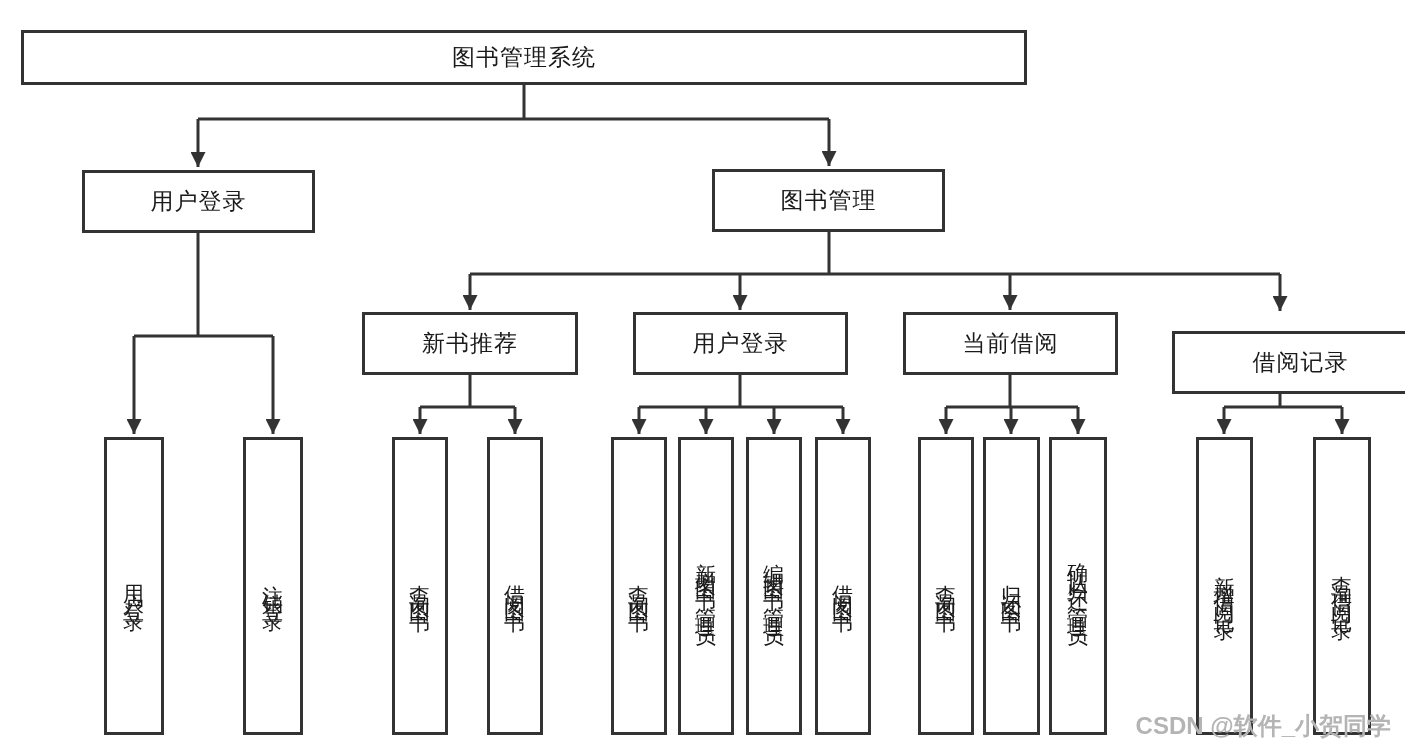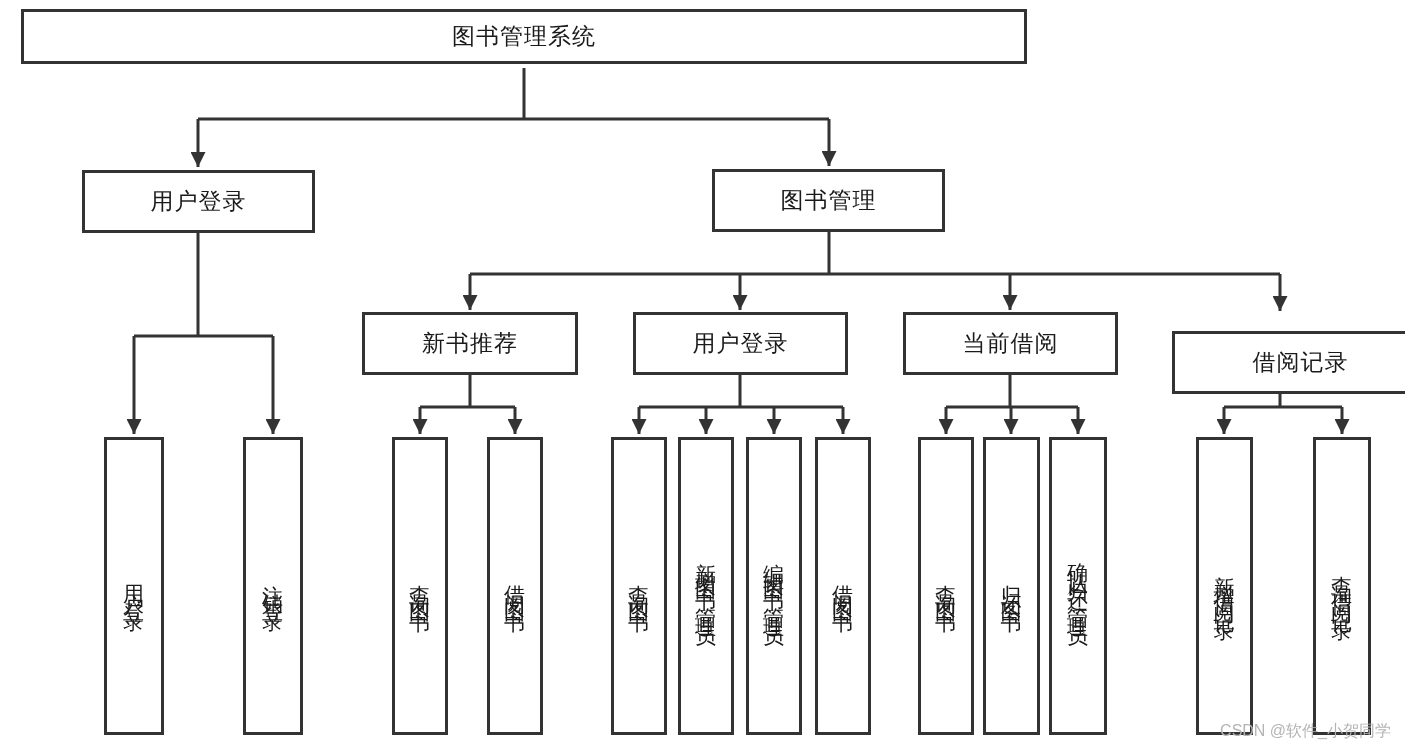--- a/index.html
+++ b/index.html
@@ -25,22 +25,22 @@
     font-size:23px;color:var(--text,#1a1a1a);
     letter-spacing:1px;white-space:nowrap;
   }
   .vlbl{
     writing-mode:vertical-rl;text-orientation:mixed;
     font-size:21px;line-height:1.1;letter-spacing:9px;
     color:var(--text,#1a1a1a);
   }
   .watermark{
     position:absolute;right:14px;bottom:5px;
-    font-size:16px;color:var(--watermark,#b4b4b4);
-    z-index:5;white-space:nowrap;
+    font-size:24px;color:var(--watermark,#b4b4b4);
+    z-index:5;white-space:nowrap;font-weight:bold;
   }
 </style>
 </head>
 <body>
 
 <div class="canvas">
 
   <svg class="connectors" width="1405" height="747" viewBox="0 0 1405 747">
     <defs>
       <marker id="arrow" viewBox="0 0 10 10" refX="10" refY="5" markerUnits="userSpaceOnUse" markerWidth="24" markerHeight="15" orient="auto">
@@ -73,21 +73,21 @@
       <line x1="774" y1="407" x2="774" y2="434" marker-end="url(#arrow)"></line>
       <line x1="843" y1="407" x2="843" y2="434" marker-end="url(#arrow)"></line>
       <line x1="946" y1="407" x2="946" y2="434" marker-end="url(#arrow)"></line>
       <line x1="1011" y1="407" x2="1011" y2="434" marker-end="url(#arrow)"></line>
       <line x1="1078" y1="407" x2="1078" y2="434" marker-end="url(#arrow)"></line>
       <line x1="1224" y1="407" x2="1224" y2="434" marker-end="url(#arrow)"></line>
       <line x1="1342" y1="407" x2="1342" y2="434" marker-end="url(#arrow)"></line>
     </g>
   </svg>
 
-  <div class="box" style="left:21px;top:9px;width:1006px;height:55px">
+  <div class="box" style="left:21px;top:30px;width:1006px;height:55px">
     <span class="lbl">图书管理系统</span>
   </div>
 
   <div class="box" style="left:82px;top:170px;width:233px;height:63px">
     <span class="lbl">用户登录</span>
   </div>
   <div class="box" style="left:362px;top:312px;width:216px;height:63px">
     <span class="lbl">新书推荐</span>
   </div>
 

